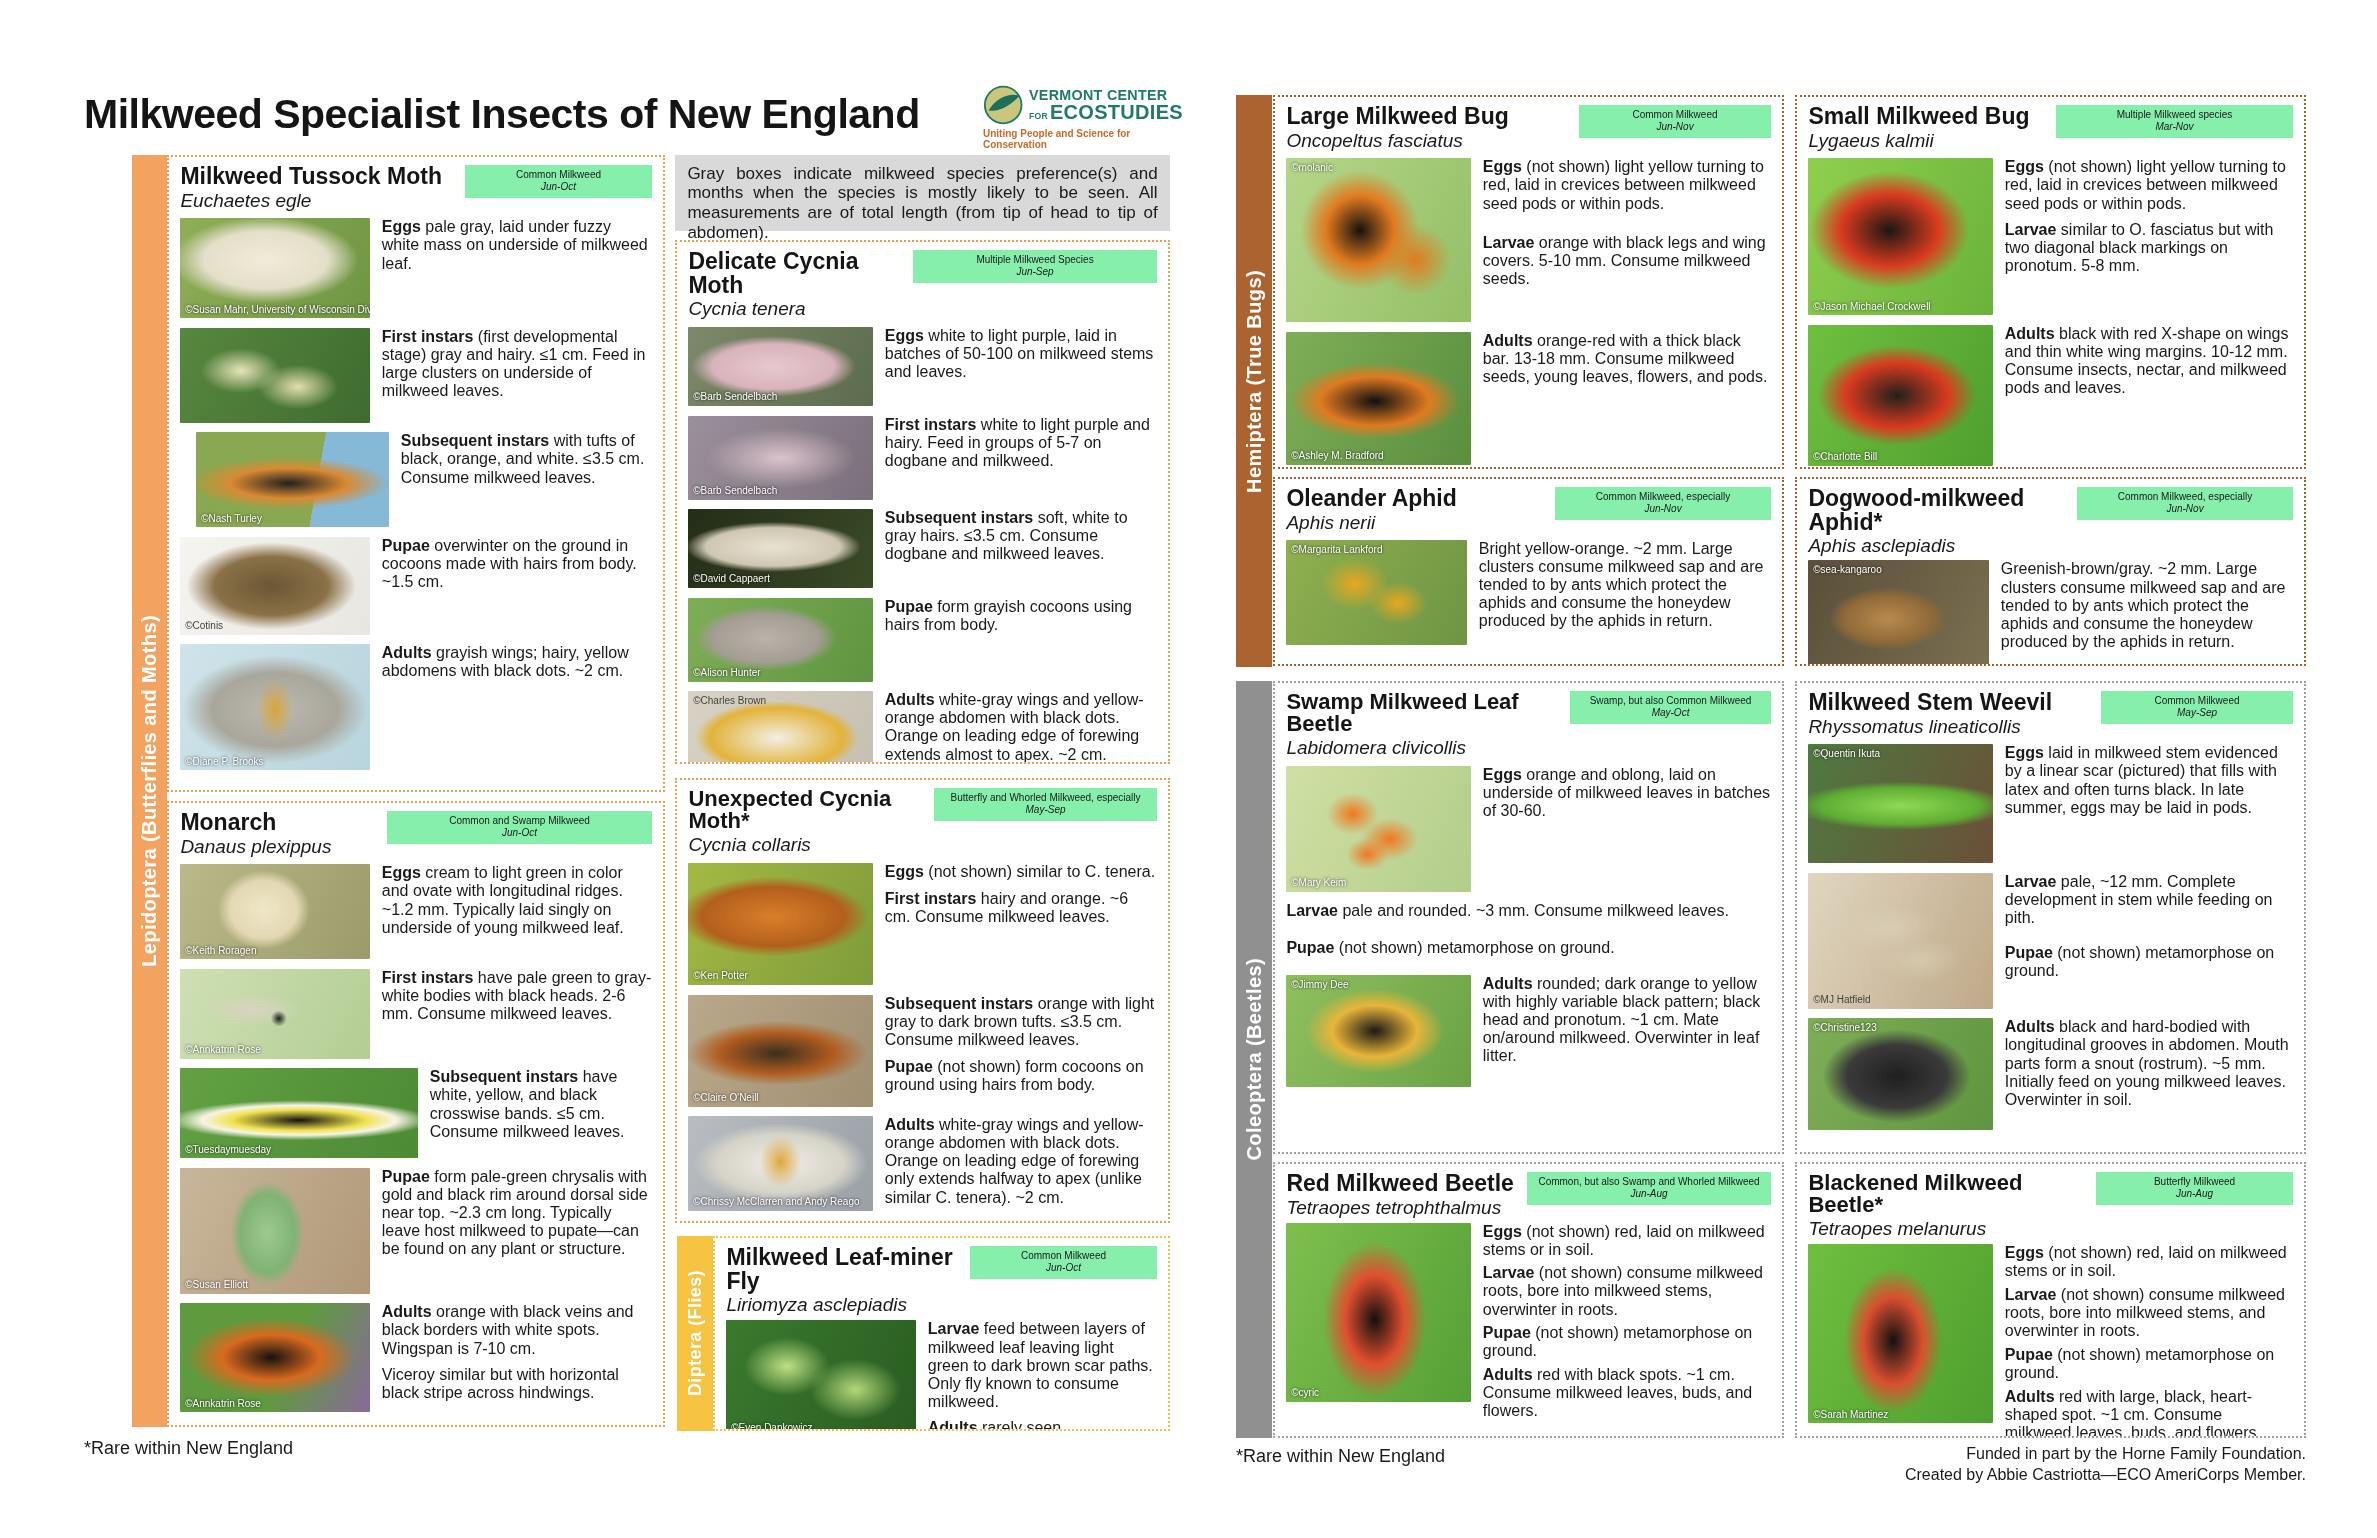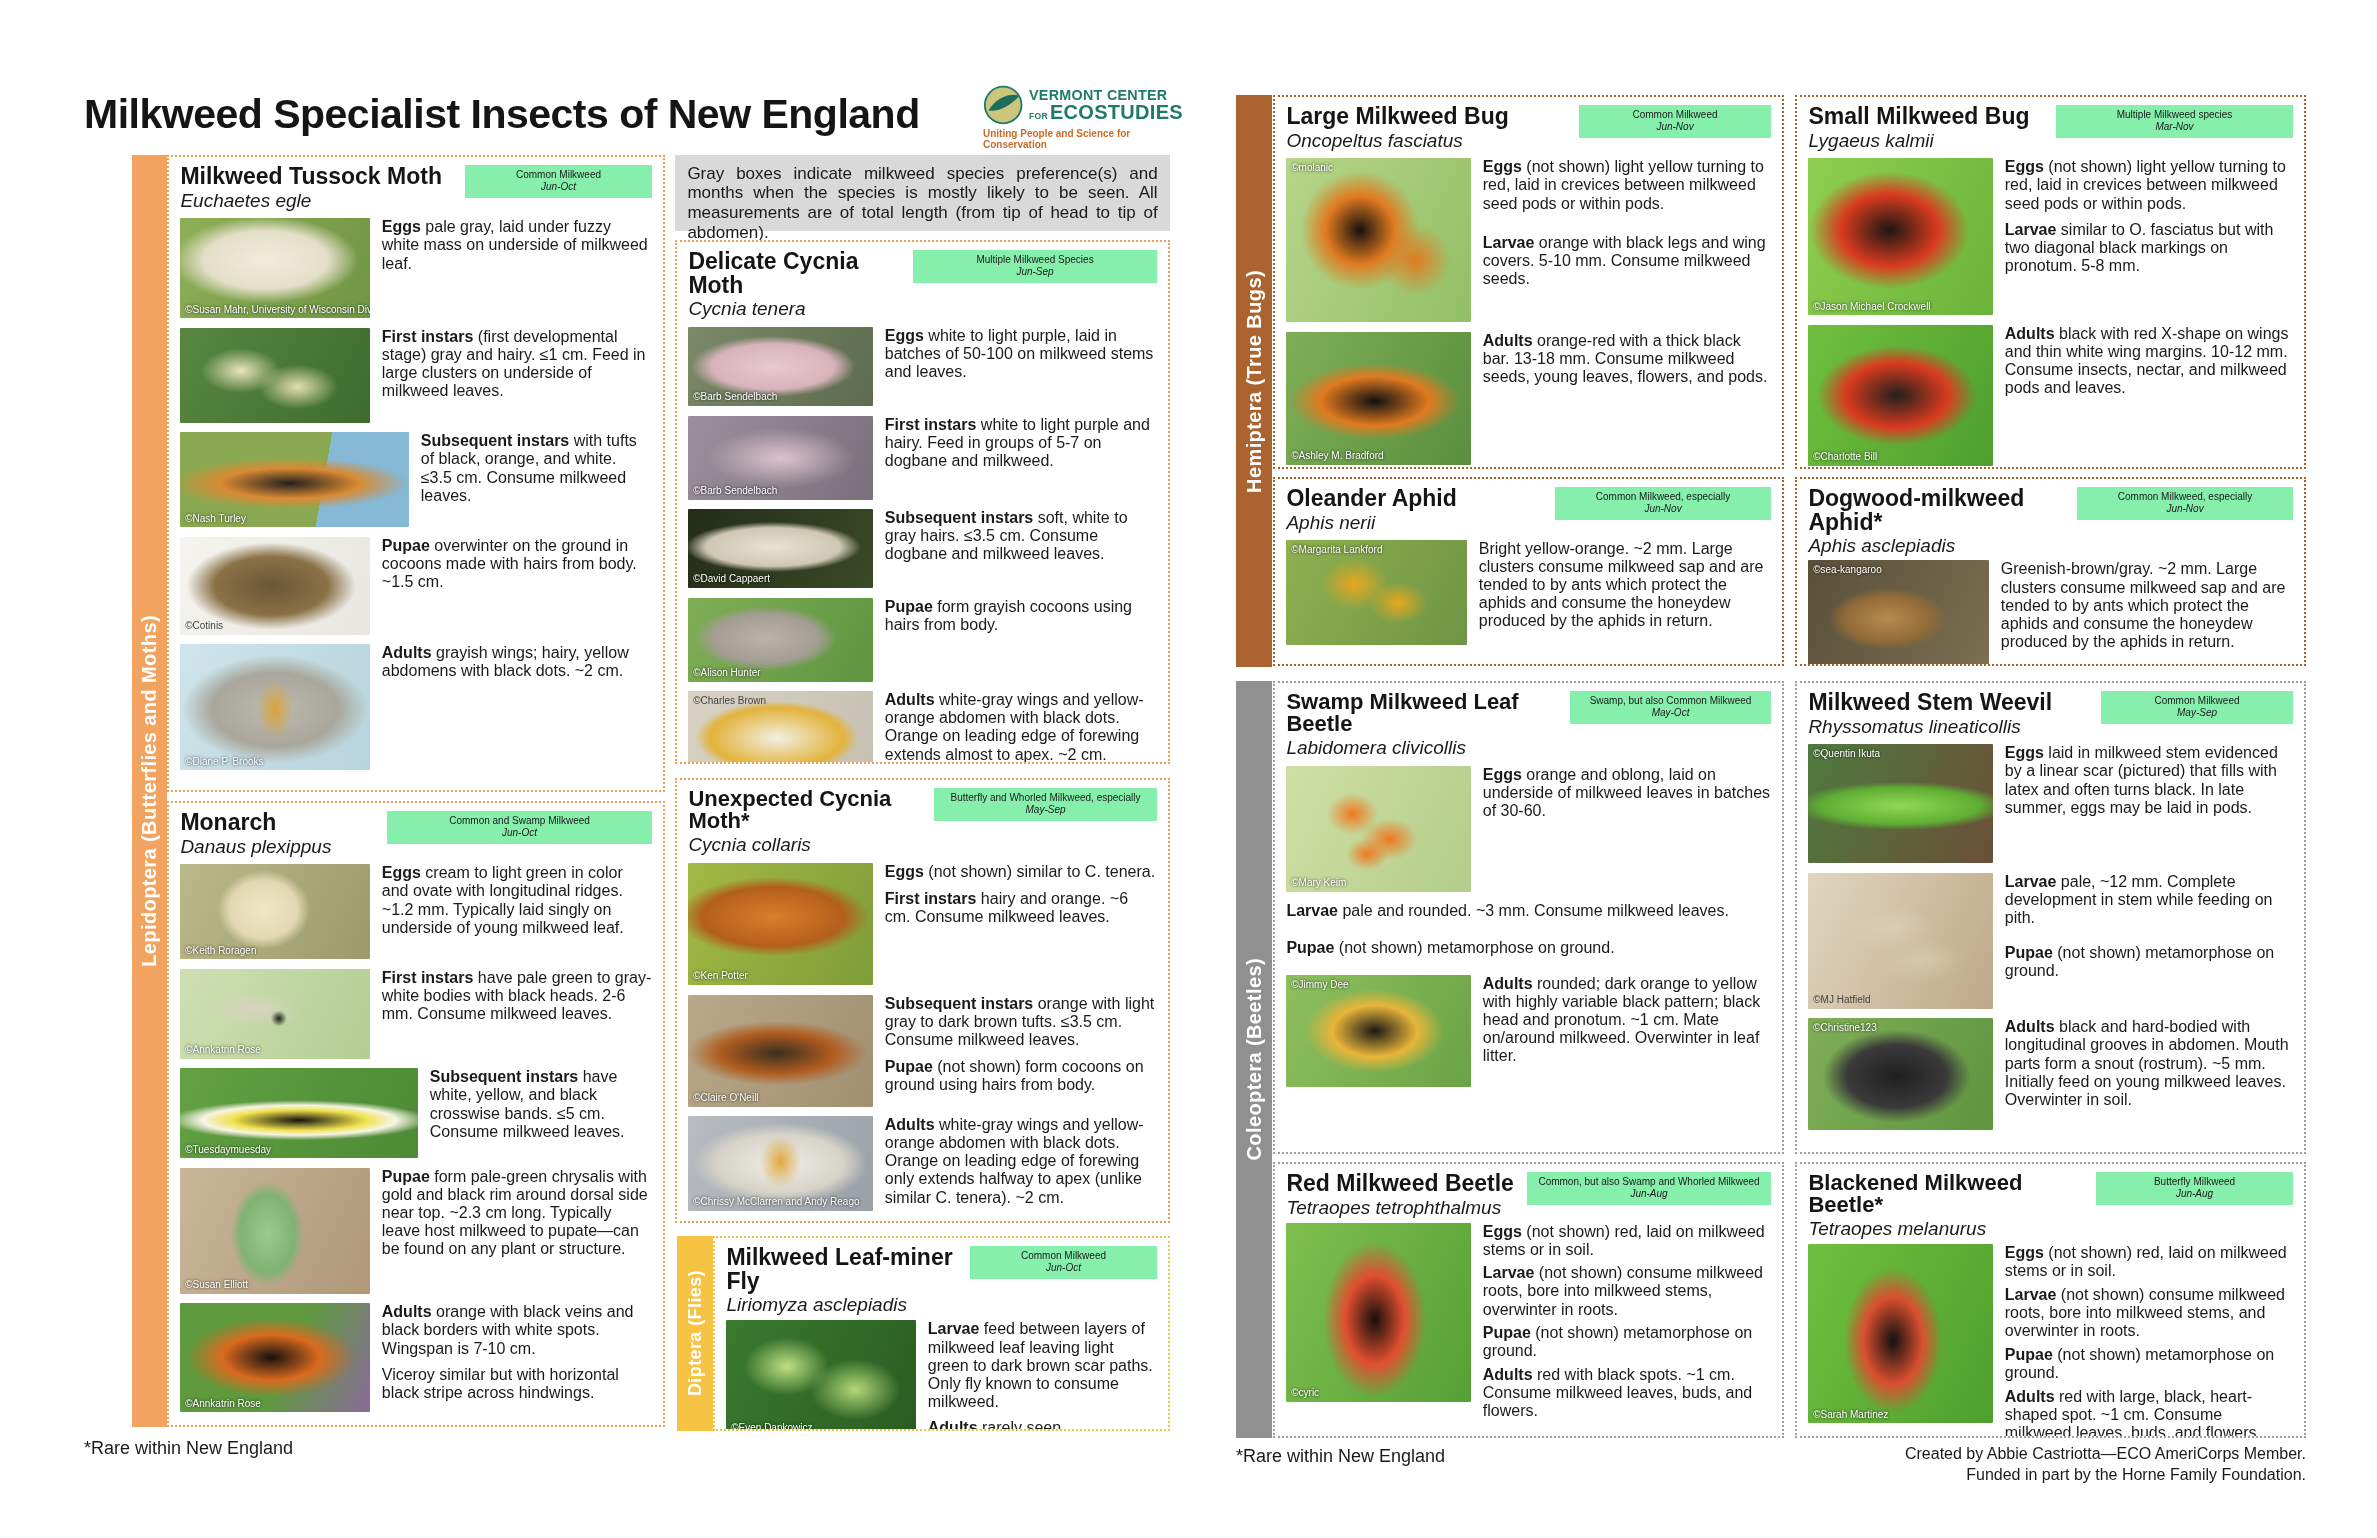--- a/index.html
+++ b/index.html
@@ -124,21 +124,21 @@
         </div>
       <p class="stage"><b>Eggs</b> <span>pale gray, laid under fuzzy white mass on underside of milkweed leaf.</span></p>
     </div>
     <div class="row">
       <div class="ph ph-t2" style="width:190px;height:95px;">
           <span class="credit"></span>
         </div>
       <p class="stage"><b>First instars</b> <span>(first developmental stage) gray and hairy. ≤1 cm. Feed in large clusters on underside of milkweed leaves.</span></p>
     </div>
     <div class="row">
-      <div class="ph ph-t3" style="width:229px;height:95px;">
+      <div class="ph ph-t3" style="width:193px;height:95px;margin-left:16px;">
           <span class="credit">©Nash Turley</span>
         </div>
       <p class="stage"><b>Subsequent instars</b> <span>with tufts of black, orange, and white. ≤3.5 cm. Consume milkweed leaves.</span></p>
     </div>
     <div class="row">
       <div class="ph ph-t4" style="width:190px;height:98px;">
           <span class="credit" style="color:#444;text-shadow:none;">©Cotinis</span>
         </div>
       <p class="stage"><b>Pupae</b> <span>overwinter on the ground in cocoons made with hairs from body. ~1.5 cm.</span></p>
     </div>
@@ -513,18 +513,18 @@
         <p class="stage" style="margin-bottom:5.7px;"><b>Eggs</b> <span>(not shown) red, laid on milkweed stems or in soil.</span></p>
         <p class="stage" style="margin-bottom:5.7px;"><b>Larvae</b> <span>(not shown) consume milkweed roots, bore into milkweed stems, and overwinter in roots.</span></p>
         <p class="stage" style="margin-bottom:5.7px;"><b>Pupae</b> <span>(not shown) metamorphose on ground.</span></p>
         <p class="stage" style="margin-bottom:0;"><b>Adults</b> <span>red with large, black, heart-shaped spot. ~1 cm. Consume milkweed leaves, buds, and flowers.</span></p>
       </div>
     </div>
   </section>
 
   <div class="abs footnote" style="left:1236px;top:1446px;">*Rare within New England</div>
   <div class="abs credits" style="left:1522px;top:1444px;width:784px;">
+    <div>Funded in part by the Horne Family Foundation.</div>
     <div>Created by Abbie Castriotta—ECO AmeriCorps Member.</div>
-    <div>Funded in part by the Horne Family Foundation.</div>
   </div>
 
 </div>
 
 
 </body></html>

